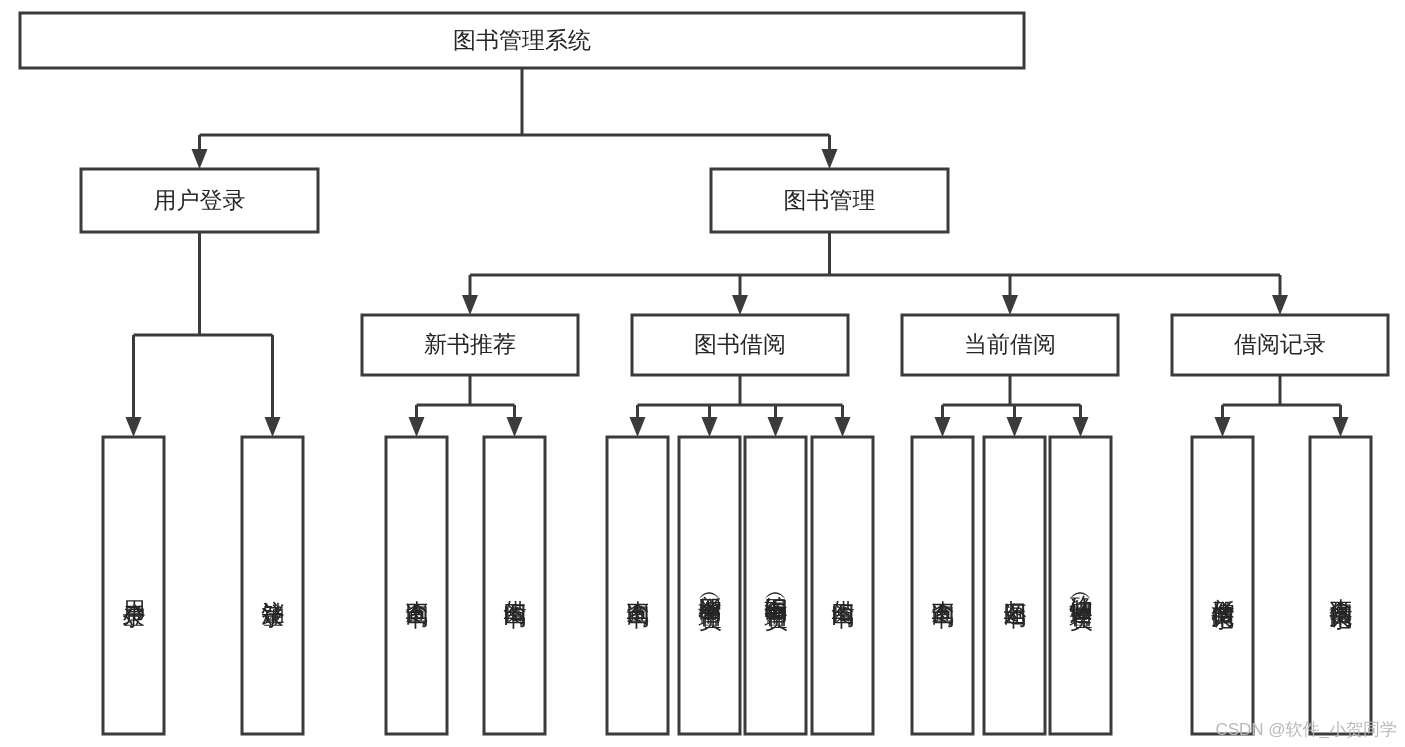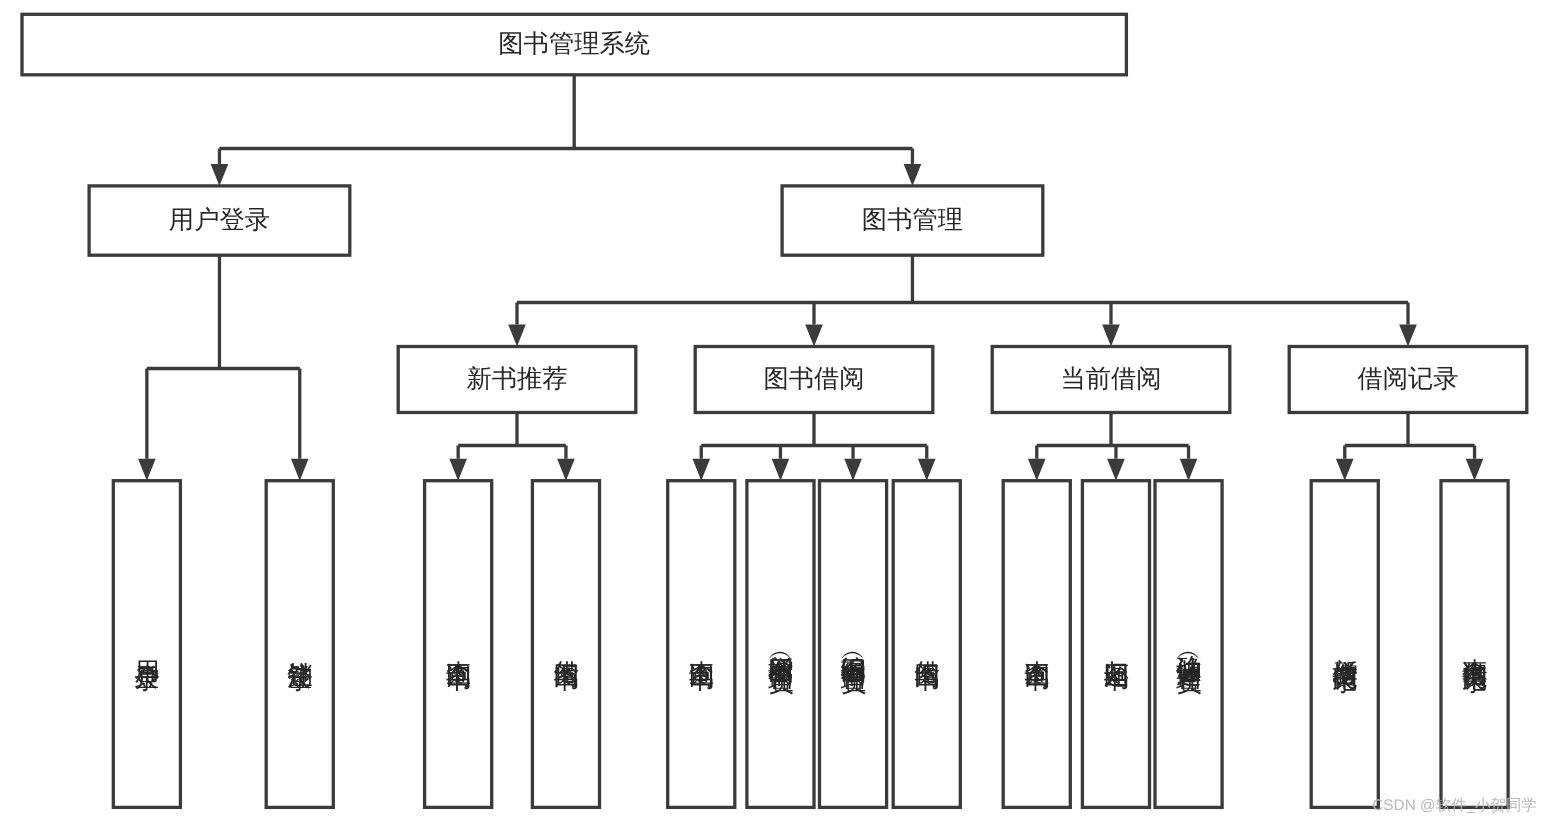--- a/index.html
+++ b/index.html
@@ -22,21 +22,21 @@
     writing-mode:vertical-rl;text-orientation:upright;
     font-family:"Liberation Sans","DejaVu Sans",sans-serif;
     font-size:23px;color:#262626;line-height:1.12;
     letter-spacing:2px;
     white-space:nowrap;
     pointer-events:none;
   }
   .watermark{
     position:absolute;right:8px;bottom:6px;
     font-family:"Liberation Sans","DejaVu Sans",sans-serif;
-    font-size:14px;color:#b9b9b9;white-space:nowrap;
+    font-size:17px;color:#b9b9b9;white-space:nowrap;
   }
 </style>
 </head>
 <body>
 
 <div id="diagram-root">
 
   <svg id="tree" viewBox="0 0 1405 747">
     <g id="connectors-layer">
         <line x1="522" y1="68" x2="522" y2="135" class="connector"></line>

